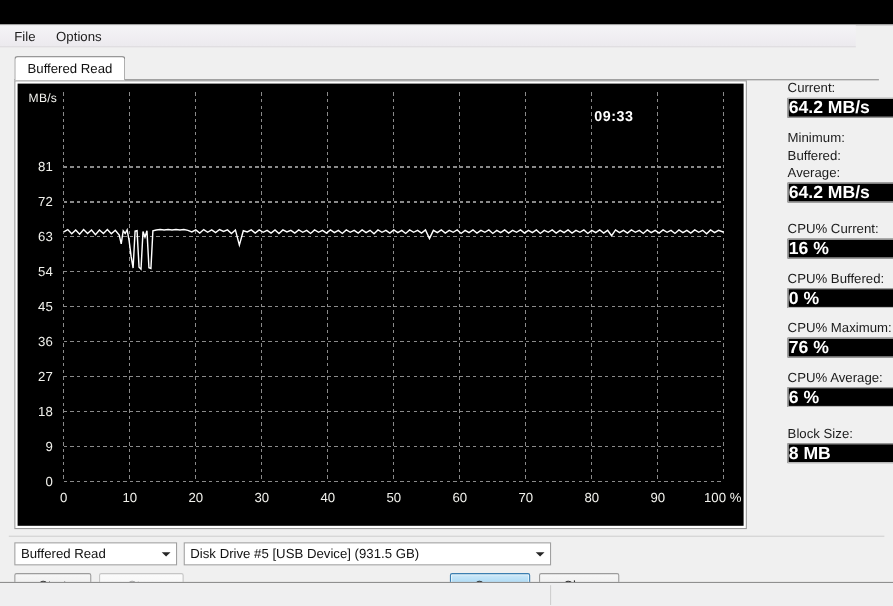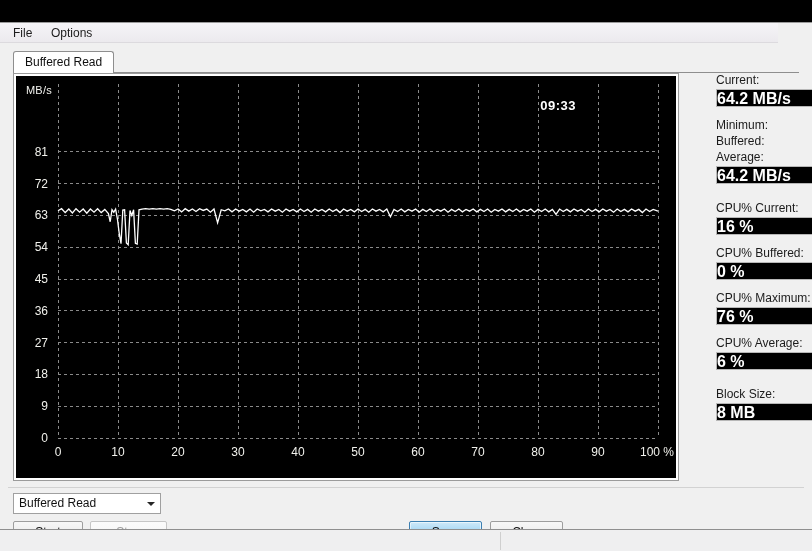--- a/index.html
+++ b/index.html
@@ -326,20 +326,24 @@
         <div class="stat-box">8 MB</div>
       </div>
 
     <div class="ctl-sep"></div>
 
     <div class="combo" id="combo-test">
       <span>Buffered Read</span>
       <span class="arrow"></span>
     </div>
 
+    <div class="combo" id="combo-drive">
+      <span>Disk Drive #5  [USB Device]  (931.5 GB)</span>
+      <span class="arrow"></span>
+    </div>
 
     <div class="btn" id="btn-start">Start</div>
     <div class="btn disabled" id="btn-stop">Stop</div>
     <div class="btn primary" id="btn-save">Save</div>
     <div class="btn" id="btn-clear">Clear</div>
 
     <div class="statusbar">
       <div class="status-text" style="left:8px;"></div>
       <div class="status-div"></div>
       <div class="status-text" style="left:510px;"></div>

